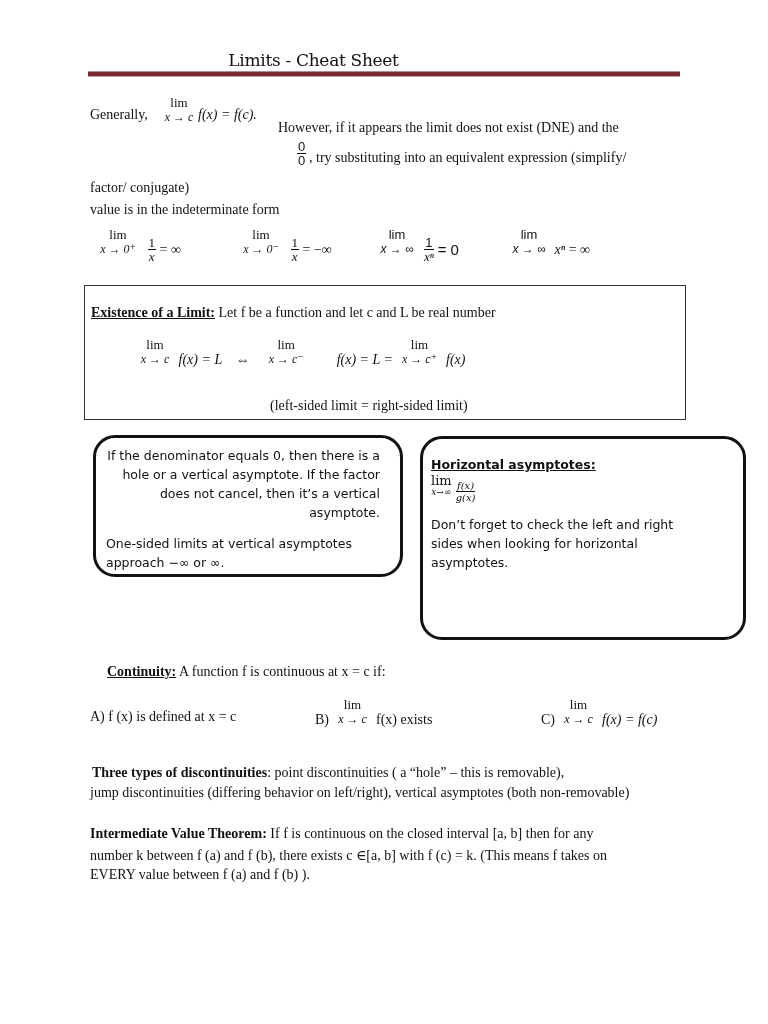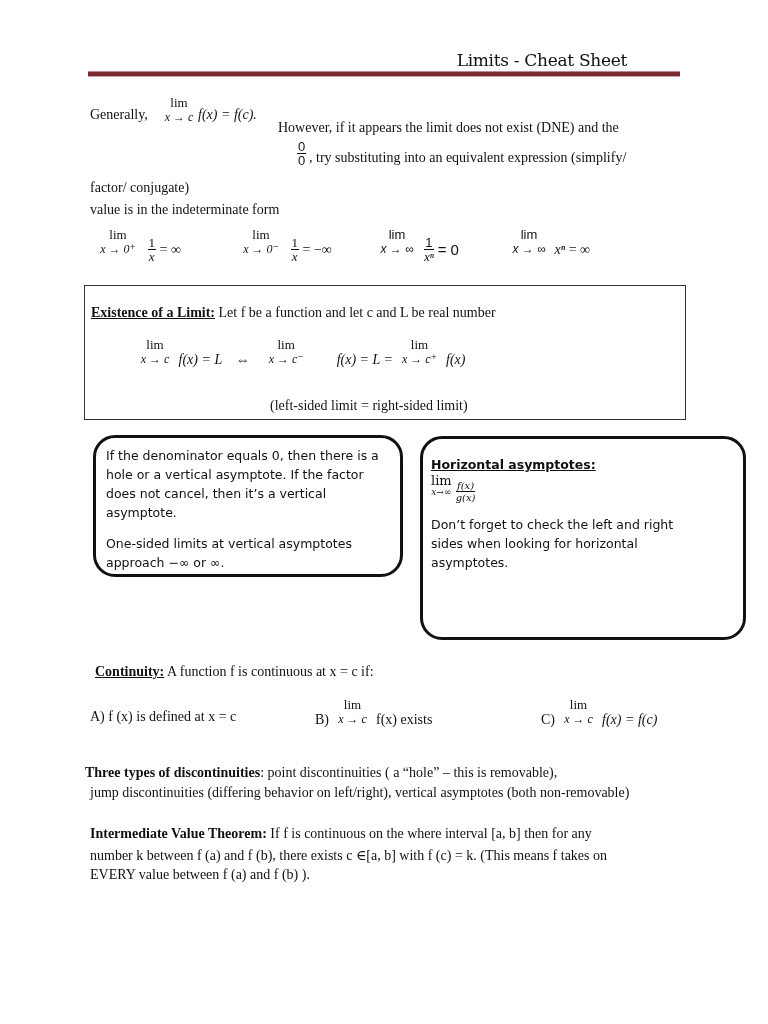--- a/index.html
+++ b/index.html
@@ -1,19 +1,19 @@
 <!DOCTYPE html>
 <html><head>
 <meta charset="utf-8">
 <style>
   html, body { margin:0; padding:0; background:#ffffff; }
   body { width:768px; height:1024px; position:relative; overflow:hidden;
          font-family:"Liberation Serif", "DejaVu Serif", serif; color:#111; font-size:14px; }
   .abs { position:absolute; }
-  .title { left:0; width:627px; top:50px; text-align:right; font-size:17px;
+  .title { left:0; width:627px; top:50px; text-align:center; font-size:17px;
            font-family:"DejaVu Serif", serif; letter-spacing:-0.3px; }
   .rule { left:88px; width:592px; top:71px; height:4px; background:#7a2a30;
           border-top:1px solid #b58a8c; border-bottom:1px solid #c9a0a2; }
   .txt { font-size:14px; white-space:nowrap; }
   .lim { display:inline-block; position:relative; text-align:center; }
   .lim .top { display:block; font-size:13px; line-height:14px; }
   .lim .bot { display:block; font-size:12px; line-height:14px; font-style:italic; }
   .frac { display:inline-block; vertical-align:middle; text-align:center; font-family:"Liberation Sans", sans-serif; font-size:13px; }
   .frac span { display:block; line-height:13px; }
   .frac .num { border-bottom:1px solid #111; padding:0 1px; }
@@ -86,60 +86,60 @@
   <span style="vertical-align:middle;margin:0 10px;">⇔</span>
   <span class="lim" style="width:46px;"><span class="top">lim</span><span class="bot">x → c⁻</span></span>
   <span style="font-style:italic;vertical-align:middle;margin-left:24px;">f(x) = L =</span>
   <span class="lim" style="width:46px;"><span class="top">lim</span><span class="bot">x → c⁺</span></span>
   <span style="font-style:italic;vertical-align:middle;">f(x)</span>
 </div>
 <div class="abs txt" style="left:270px;top:398px;">(left-sided limit = right-sided limit)</div>
 
 
 <div class="abs rbox" style="left:93px;top:435px;width:310px;height:142px;padding:8px 0 0 10px;box-sizing:border-box;">
-  <div style="padding-right:14px;">If the denominator equals 0, then there is a hole or a vertical asymptote.  If the factor does not cancel, then it’s a vertical asymptote.</div>
+  <div style="padding-right:20px;text-align:right;">If the denominator equals 0, then there is a hole or a vertical asymptote.  If the factor does not cancel, then it’s a vertical asymptote.</div>
   <div style="height:12px"></div>
   <div style="padding-right:6px;">One-sided limits at vertical asymptotes approach −∞ or ∞.</div>
 </div>
 
 
 <div class="abs rbox" style="left:420px;top:436px;width:326px;height:204px;padding:16px 0 0 8px;box-sizing:border-box;">
   <div class="h">Horizontal asymptotes:</div>
   <div style="white-space:nowrap;">
     <span class="lim" style="font-family:'DejaVu Serif',serif;"><span class="top" style="font-size:13px;">lim</span><span class="bot" style="font-size:9px;line-height:9px;">x→∞</span></span>
     <span class="frac" style="font-family:'DejaVu Serif',serif;font-size:10px;font-style:italic;"><span class="num" style="line-height:11px;">f(x)</span><span style="line-height:11px;text-align:right;">g(x)</span></span>
   </div>
   <div style="height:12px"></div>
   <div style="padding-right:40px;">Don’t forget to check the left and right sides when looking for horizontal asymptotes.</div>
 </div>
 
 
-<div class="abs txt" style="left:95px;top:664px;">
+<div class="abs txt" style="left:107px;top:664px;">
   <span class="u">Continuity:</span>
   <span>A function f  is continuous at x = c if:</span>
 </div>
 <div class="abs txt" style="left:90px;top:709px;">A) f (x) is defined at x = c</div>
 <div class="abs" style="left:315px;top:698px;white-space:nowrap;">
   <span style="vertical-align:middle">B)</span>
   <span class="lim" style="width:40px;"><span class="top">lim</span><span class="bot">x → c</span></span>
   <span style="vertical-align:middle">f(x)  exists</span>
 </div>
 <div class="abs" style="left:541px;top:698px;white-space:nowrap;">
   <span style="vertical-align:middle">C)</span>
   <span class="lim" style="width:40px;"><span class="top">lim</span><span class="bot">x → c</span></span>
   <span style="vertical-align:middle;font-style:italic;">f(x) = f(c)</span>
 </div>
 
 
-<div class="abs txt" style="left:85px;top:765px;">
+<div class="abs txt" style="left:92px;top:765px;">
   <span class="b">Three types of discontinuities</span><span>: point discontinuities ( a “hole” – this is removable),</span>
 </div>
 <div class="abs txt" style="left:90px;top:785px;">jump discontinuities (differing behavior on left/right), vertical asymptotes  (both non-removable)</div>
 
 
 <div class="abs txt" style="left:90px;top:826px;">
-  <span class="b">Intermediate Value Theorem:</span><span> If f is continuous on the where interval [a, b] then for any</span>
+  <span class="b">Intermediate Value Theorem:</span><span> If f is continuous on the closed interval [a, b] then for any</span>
 </div>
 <div class="abs txt" style="left:90px;top:847px;">number k between f (a) and f (b), there exists c ∈[a, b] with f (c) = k. (This means f takes on</div>
 <div class="abs txt" style="left:90px;top:867px;">EVERY value between f (a) and f (b) ).</div>
 
 
 
 
 </body></html>

